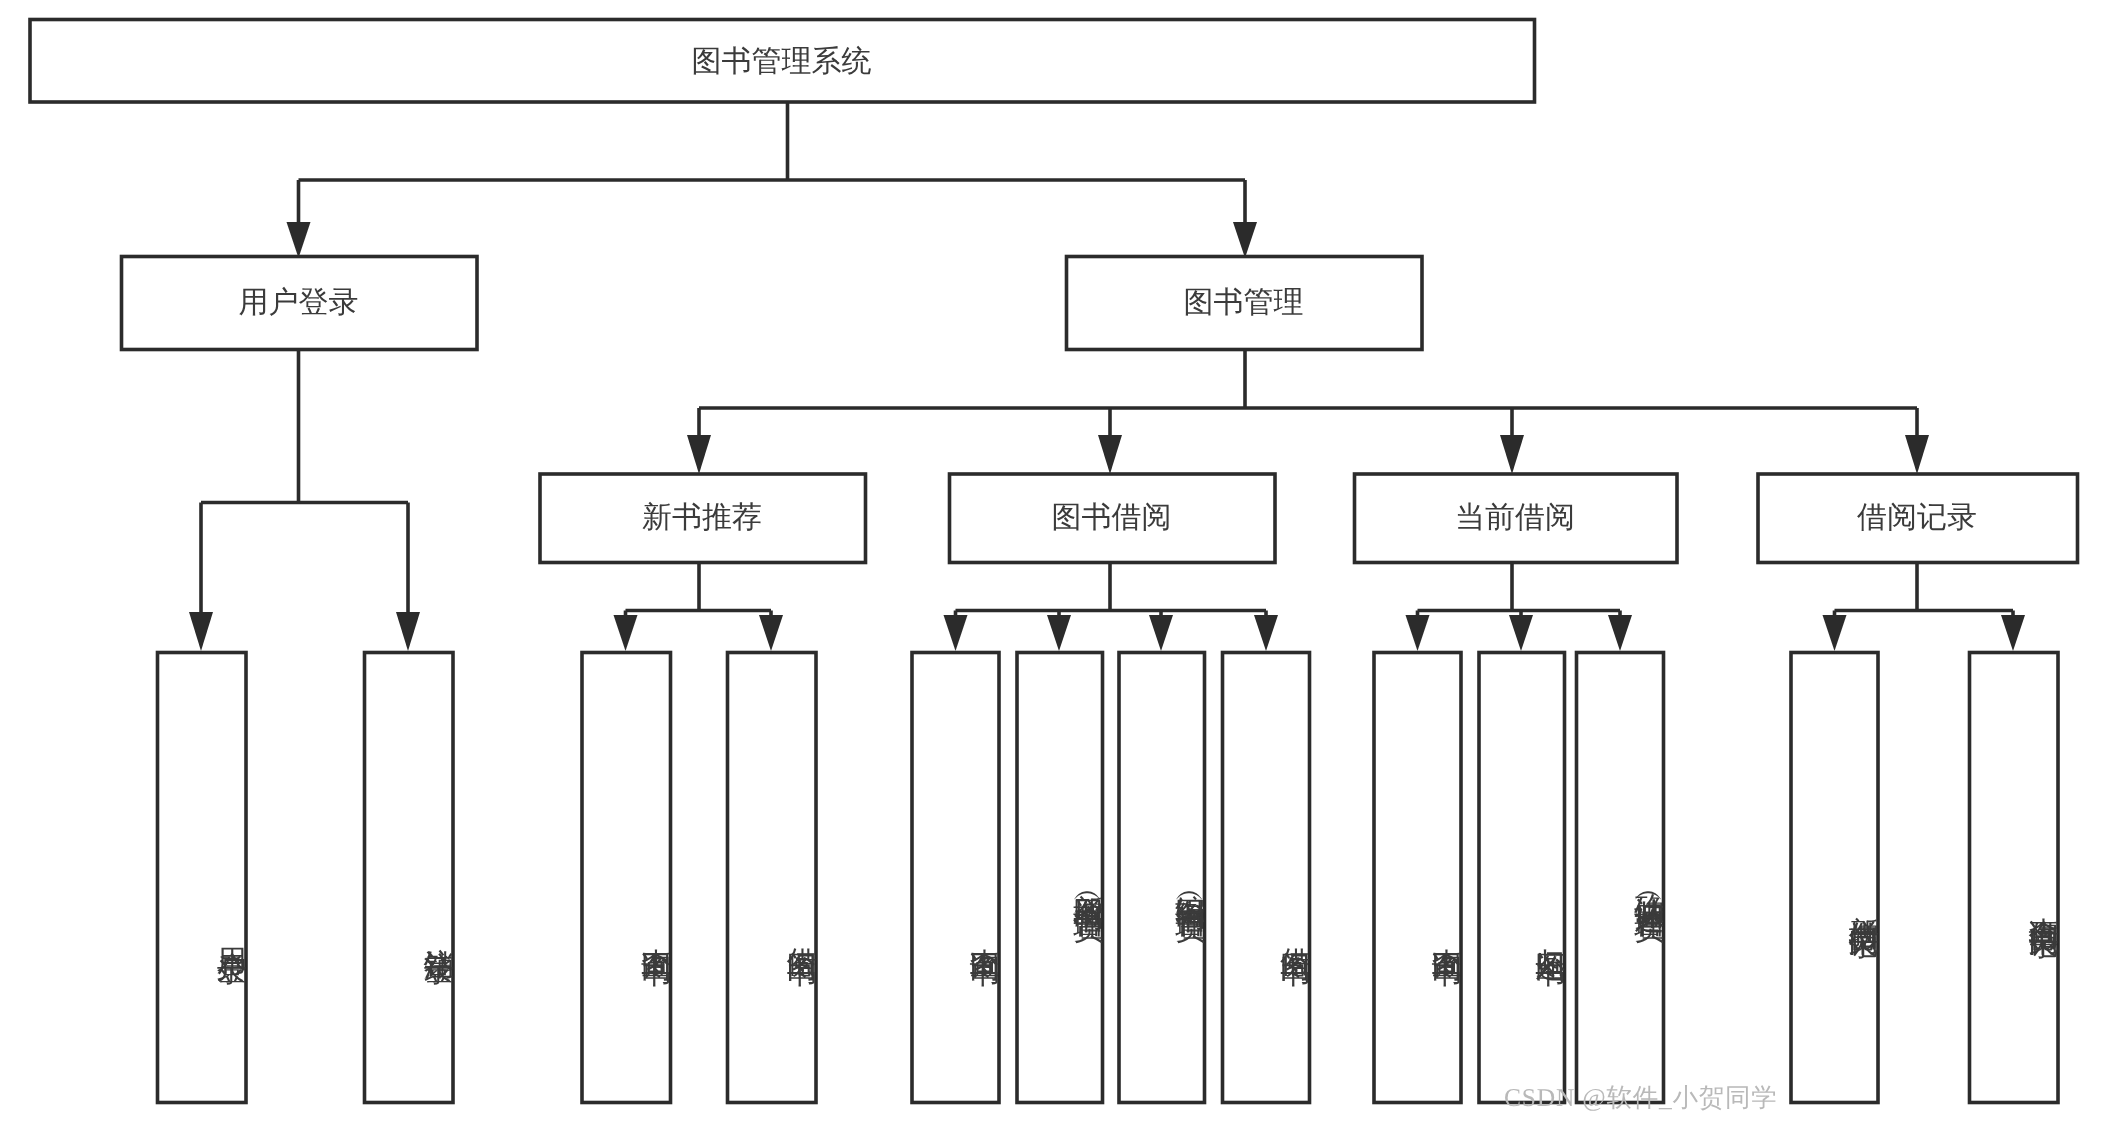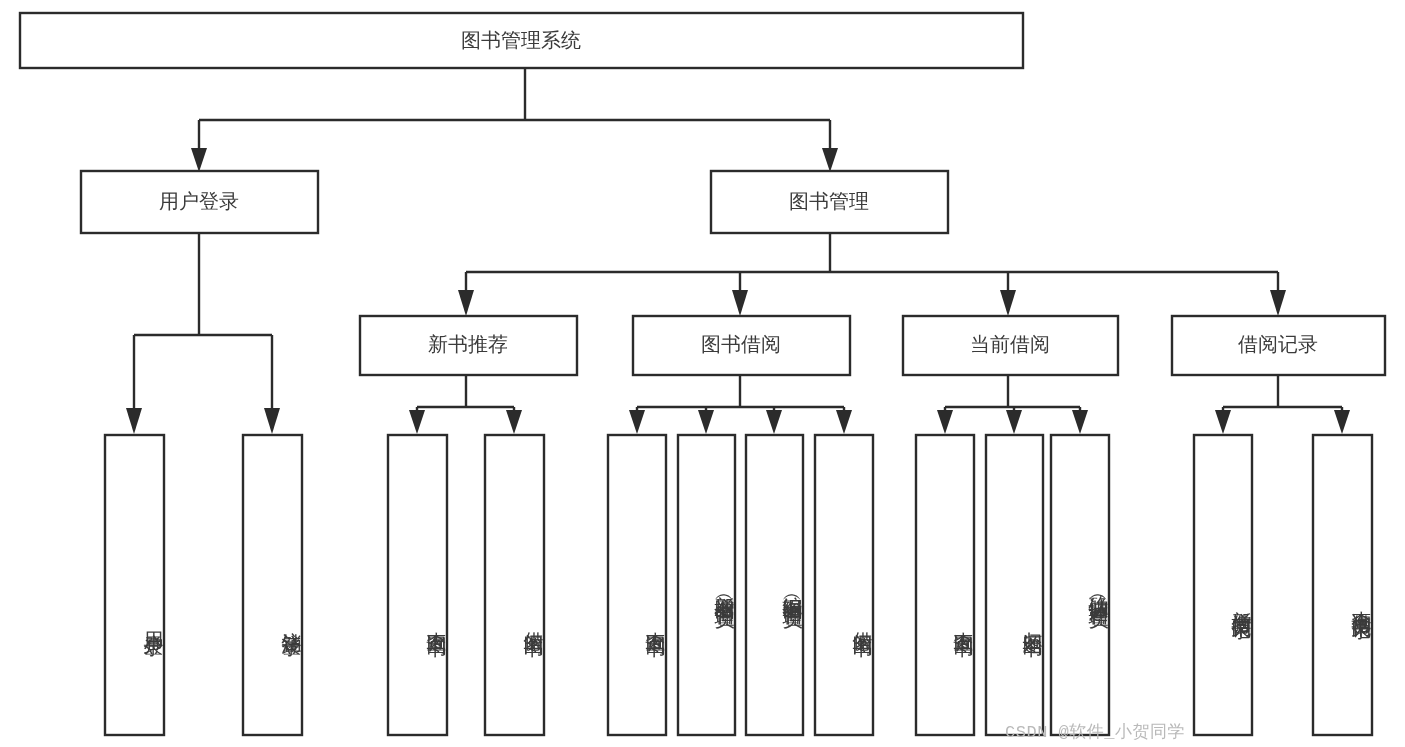--- a/index.html
+++ b/index.html
@@ -63,21 +63,21 @@
     display: flex;
     align-items: flex-start;
     justify-content: center;
     pointer-events: none;
     overflow: hidden;
   }
   .watermark {
     position: absolute;
     right: 10px;
     bottom: 4px;
-    font-family: Liberation Mono, monospace;
+    font-family: Liberation Serif, serif;
     font-size: 17px;
     color: #b9b9b9;
     letter-spacing: 0.5px;
     white-space: nowrap;
   }
 </style>
 </head>
 <body>
 
 <div id="diagram-root">

